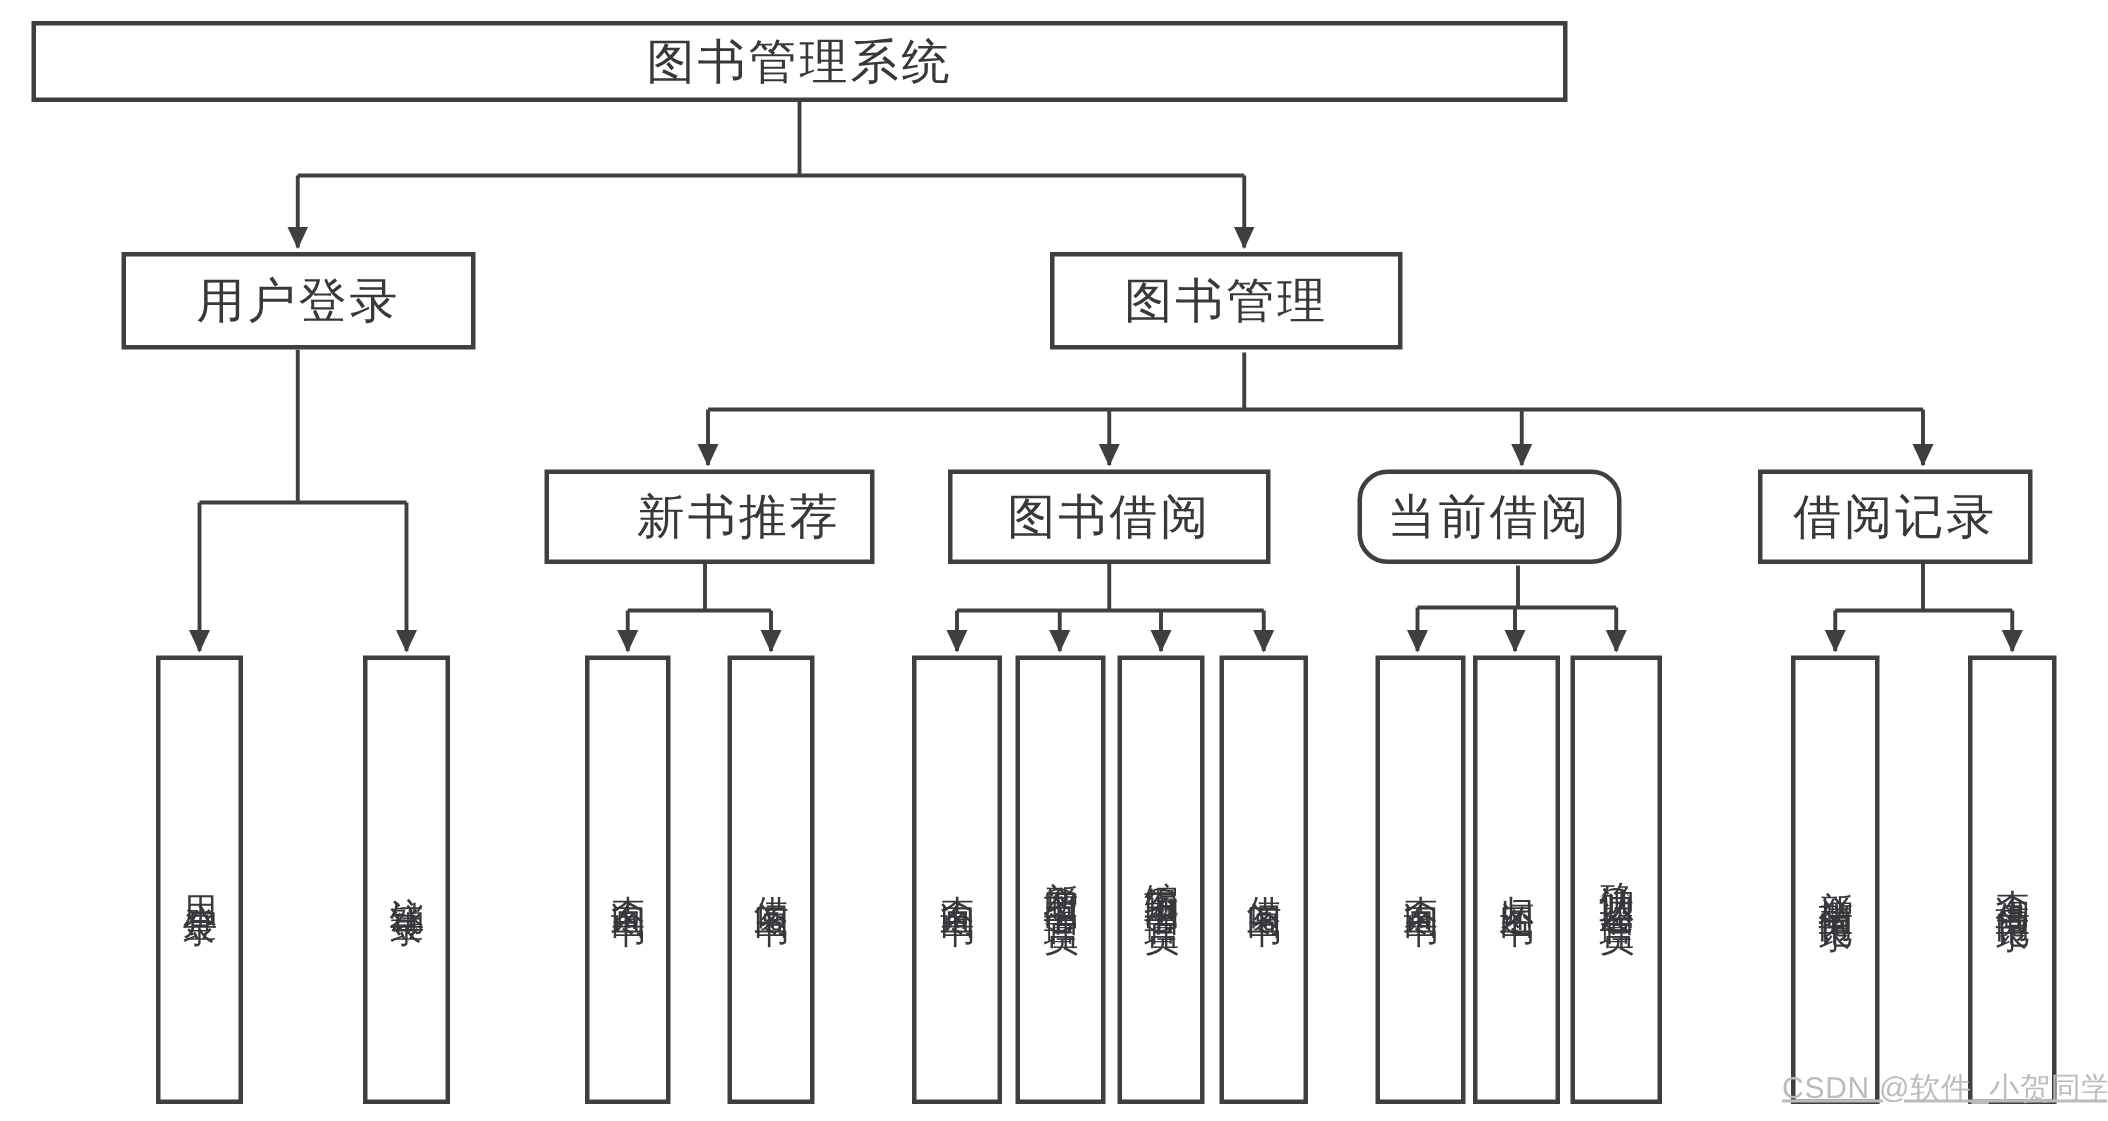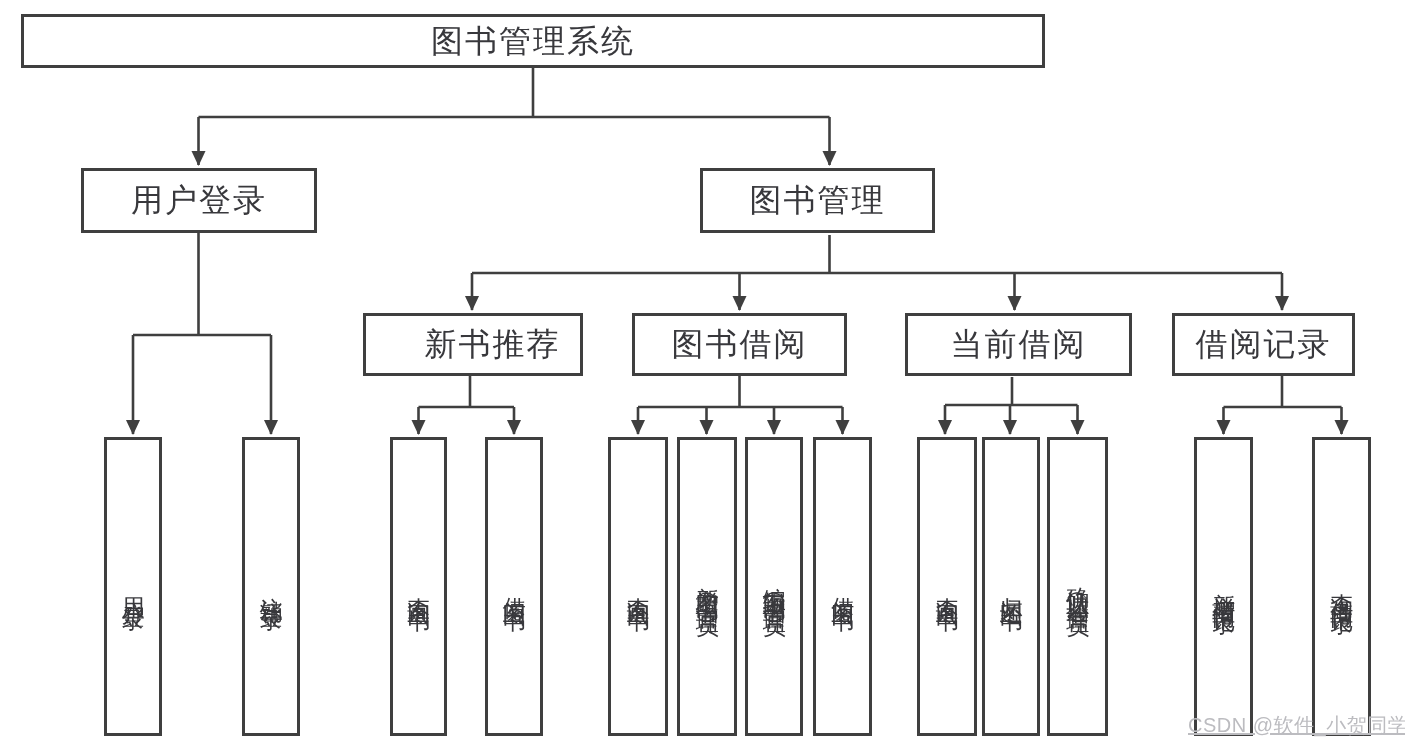--- a/index.html
+++ b/index.html
@@ -78,21 +78,21 @@
     <path marker-end="url(#ah)" d="M1341.5,407 V434"></path>
   </svg>
 
   <div class="node" style="left:21px;top:14px;width:1024px;height:54px;">图书管理系统</div>
 
   <div class="node" style="left:81px;top:168px;width:236px;height:65px;">用户登录</div>
   <div class="node" style="left:684px;top:168px;width:235px;height:65px;margin-left:16px;">图书管理</div>
 
   <div class="node" style="left:363px;top:313px;width:220px;height:63px;padding-left:39px;">新书推荐</div>
   <div class="node" style="left:632px;top:313px;width:215px;height:63px;">图书借阅</div>
-  <div class="node" style="left:905px;top:313px;width:227px;height:63px;">当前借阅</div>
+  <div class="node" style="left:905px;top:313px;width:176px;height:63px;border-radius:20px;">当前借阅</div>
   <div class="node" style="left:1172px;top:313px;width:183px;height:63px;">借阅记录</div>
 
   <div class="node leaf" style="left:104px;top:437px;width:58px;height:299px;">用户登录</div>
   <div class="node leaf" style="left:242px;top:437px;width:58px;height:299px;">注销登录</div>
 
   <div class="node leaf" style="left:390px;top:437px;width:57px;height:299px;">查询图书</div>
   <div class="node leaf" style="left:485px;top:437px;width:58px;height:299px;">借阅图书</div>
 
   <div class="node leaf" style="left:608px;top:437px;width:60px;height:299px;">查询图书</div>
   <div class="node leaf" style="left:677px;top:437px;width:60px;height:299px;">新增图书（管理员）</div>

